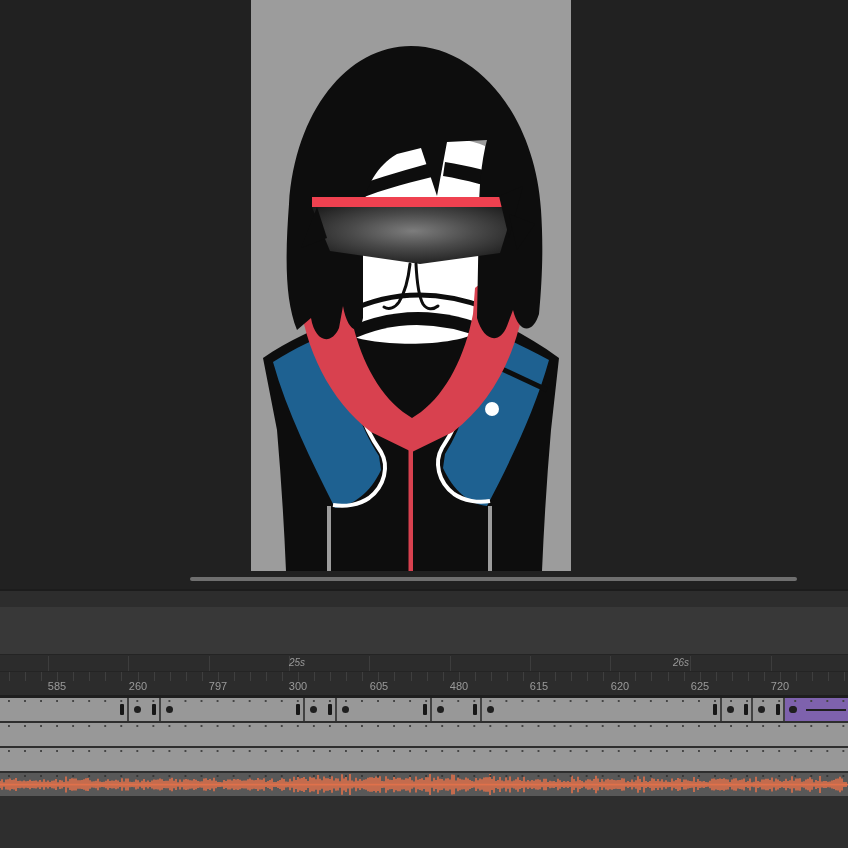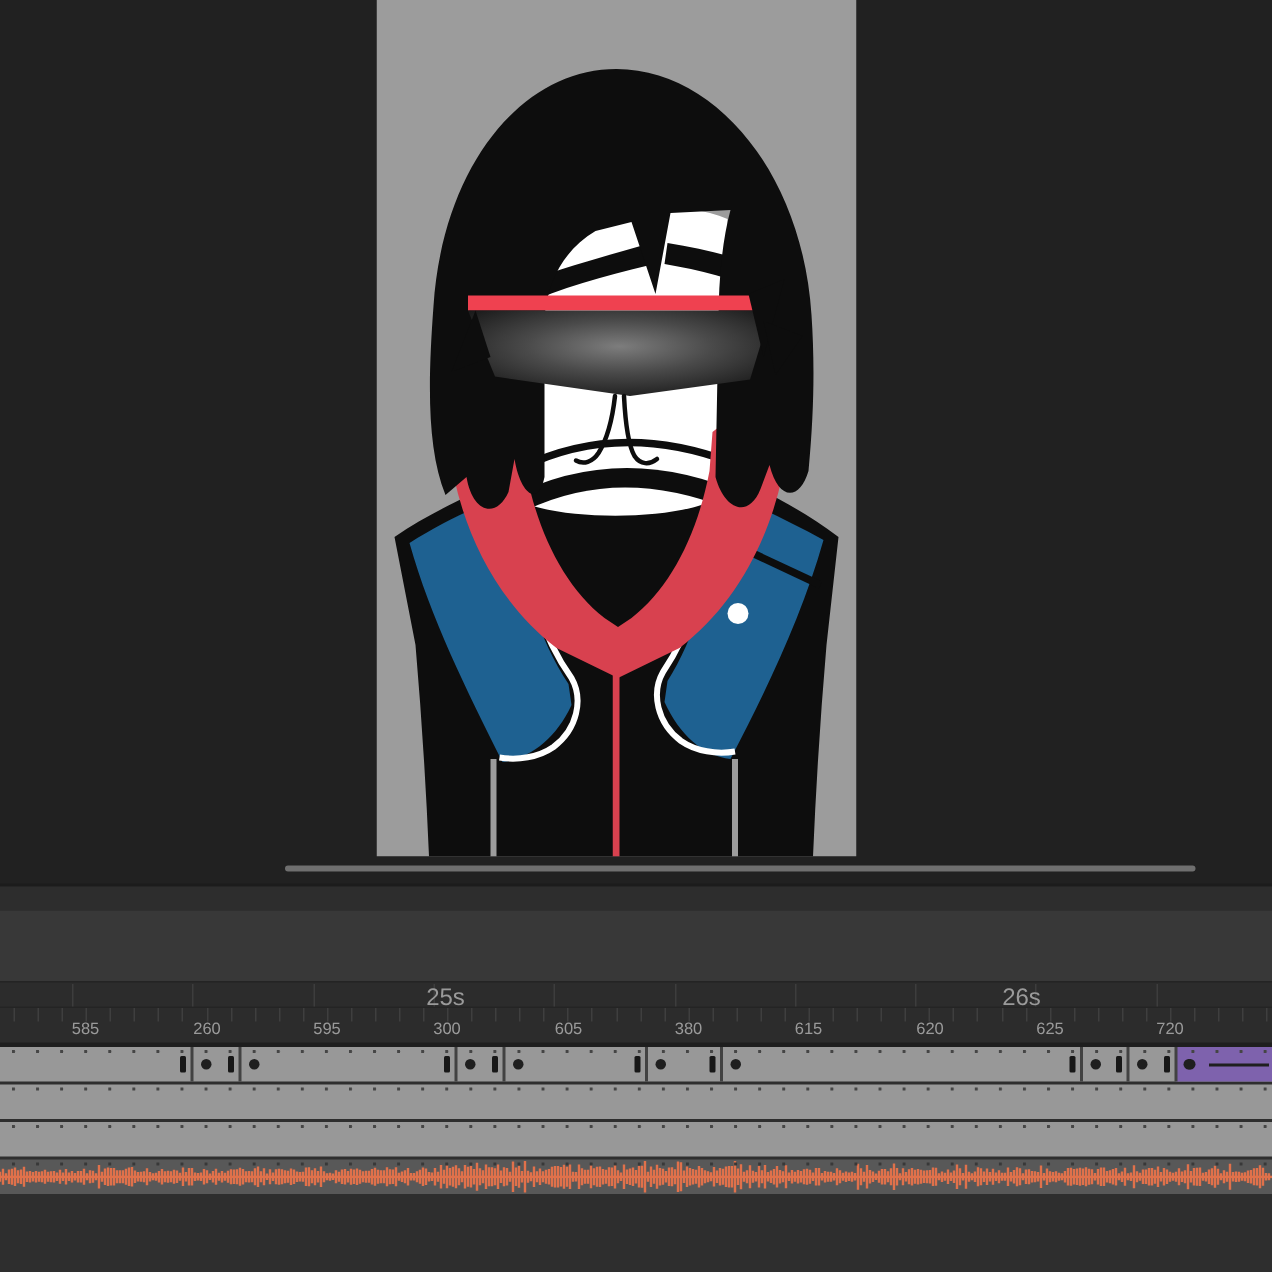--- a/index.html
+++ b/index.html
@@ -14,21 +14,21 @@
   
   .strip{position:absolute;left:0;top:591px;width:848px;height:16px;background:var(--panel-strip);}
   .toolbar{position:absolute;left:0;top:607px;width:848px;height:47px;background:var(--panel-bg);}
   .toolbar-underline{position:absolute;left:0;top:654px;width:848px;height:1px;background:#242424;}
   
   .ruler{position:absolute;left:0;top:655px;width:848px;height:43px;background:var(--ruler-bg);}
   .sec-row{position:absolute;left:0;top:0;width:848px;height:16px;border-bottom:1px solid #242424;}
   .frame-row{position:absolute;left:0;top:17px;width:768px;height:23px;}
   .ruler-bottom{position:absolute;left:0;top:40px;width:848px;height:3px;background:#1e1e1e;}
   .sectick{position:absolute;top:1px;width:1px;height:15px;background:#3d3d3d;}
-  .sec-label{position:absolute;top:2px;transform:translateX(-50%);font-size:16px;color:var(--ruler-text);}
+  .sec-label{position:absolute;top:2px;transform:translateX(-50%);font-size:10px;font-style:italic;color:var(--ruler-text);}
   .ftick{position:absolute;top:0;width:1px;height:9px;background:#3f3f3f;}
   .frame-label{position:absolute;top:8px;transform:translateX(-50%);font-size:11px;color:var(--ruler-text);}
   
   .tracks{position:absolute;left:0;top:698px;width:848px;height:150px;background:#2e2e2e;}
   .trow{position:absolute;left:0;width:848px;height:23px;background:var(--track-bg);}
   .trow .dots{position:absolute;left:8px;top:2px;right:0;height:2px;
        background:radial-gradient(circle at 1px 1px,#454545 1px,transparent 1.3px);
        background-size:16.06px 2px;background-repeat:repeat-x;}
   .trow.audio{background:var(--wave-track-bg);}
   .trow.audio .dots{background:radial-gradient(circle at 1px 1px,#383838 1px,transparent 1.3px);background-size:16.06px 2px;background-repeat:repeat-x;}
@@ -185,24 +185,24 @@
         <div class="ftick" style="left: 731.7px;"></div>
         <div class="ftick" style="left: 747.8px;"></div>
         <div class="ftick" style="left: 763.8px;"></div>
         <div class="ftick" style="left: 779.9px;"></div>
         <div class="ftick" style="left: 795.9px;"></div>
         <div class="ftick" style="left: 812px;"></div>
         <div class="ftick" style="left: 828.1px;"></div>
         <div class="ftick" style="left: 844.1px;"></div>
         <span class="frame-label" style="left: 57px;">585</span>
         <span class="frame-label" style="left: 138px;">260</span>
-        <span class="frame-label" style="left: 218px;">595</span>
+        <span class="frame-label" style="left: 218px;">797</span>
         <span class="frame-label" style="left: 298px;">300</span>
         <span class="frame-label" style="left: 379px;">605</span>
-        <span class="frame-label" style="left: 459px;">380</span>
+        <span class="frame-label" style="left: 459px;">480</span>
         <span class="frame-label" style="left: 539px;">615</span>
         <span class="frame-label" style="left: 620px;">620</span>
         <span class="frame-label" style="left: 700px;">625</span>
         <span class="frame-label" style="left: 780px;">720</span>
       </div>
     <div class="ruler-bottom"></div>
   </div>
 
   <div class="tracks">
     <div class="trow" style="top:0" id="key-track">

